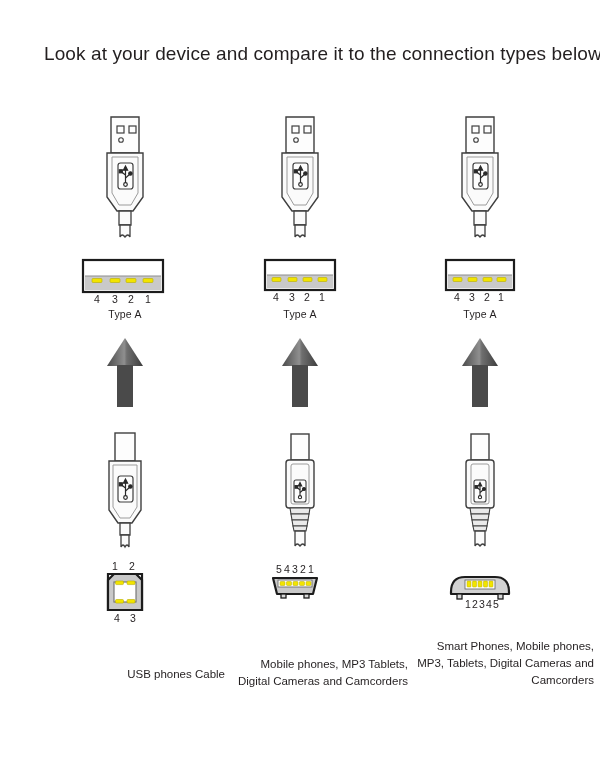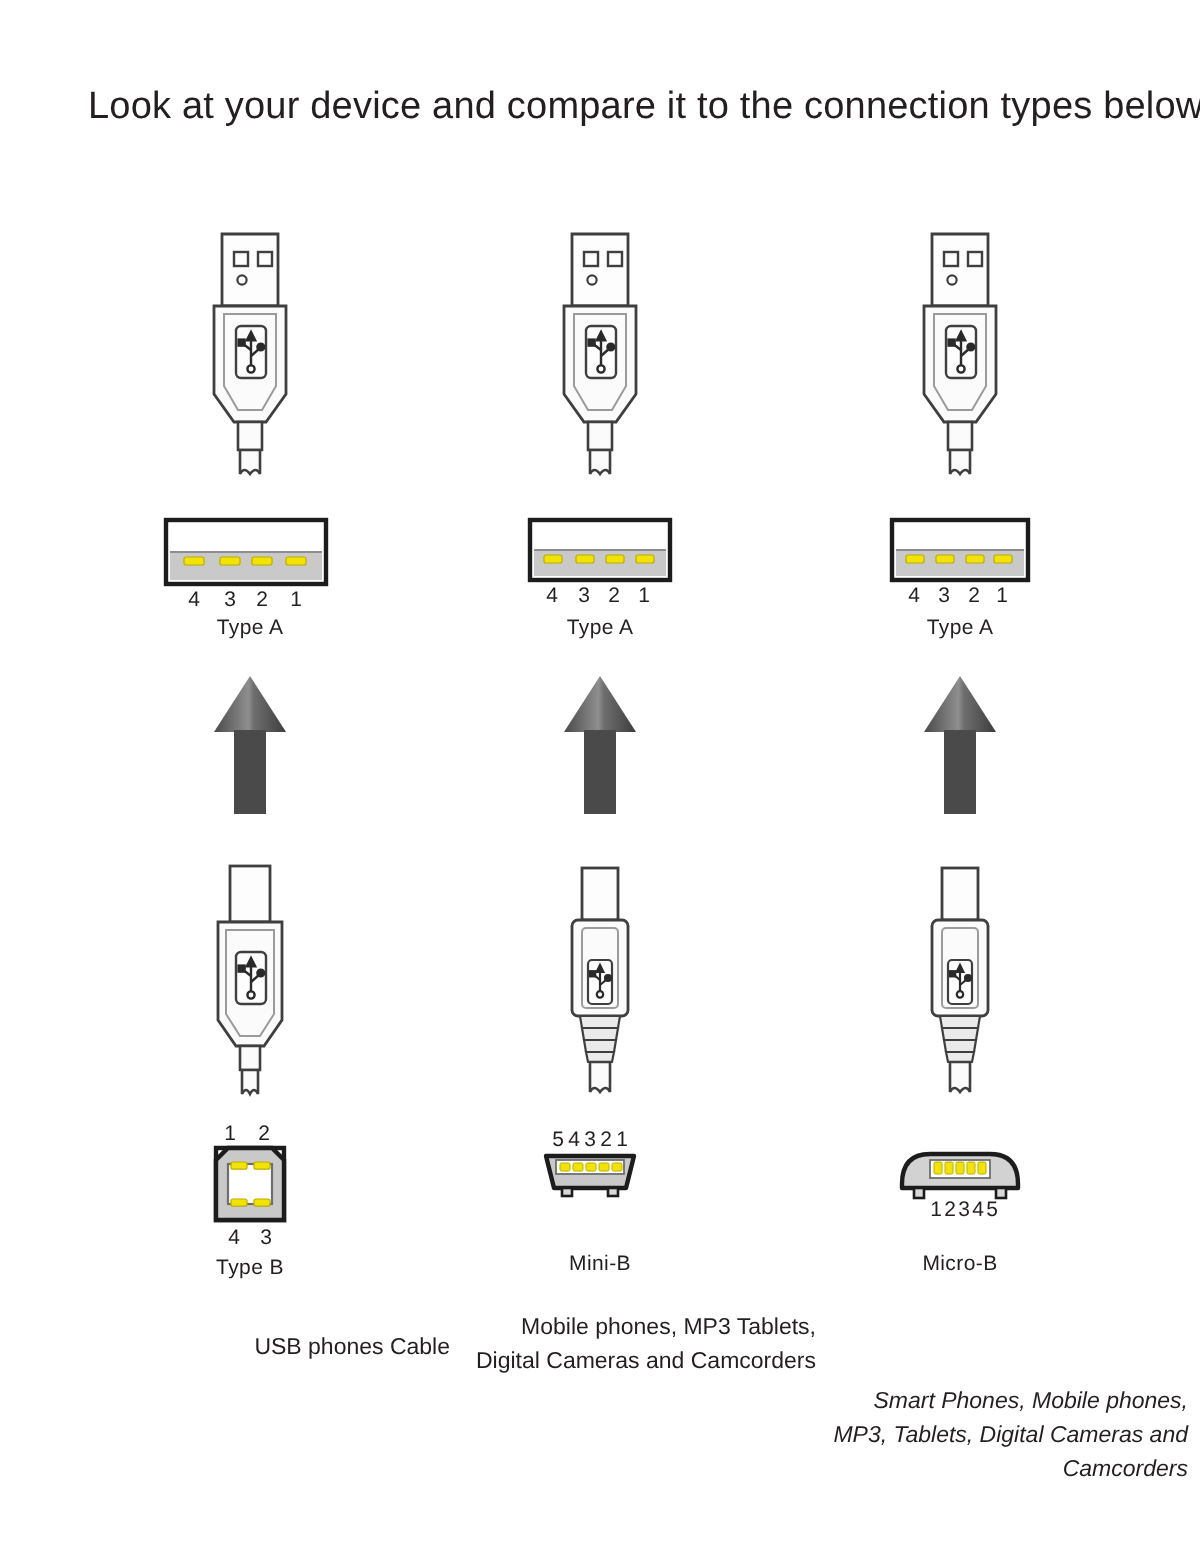--- a/index.html
+++ b/index.html
@@ -59,21 +59,21 @@
 
   .caption {
     position: absolute;
     font-size: 11.5px;
     line-height: 17px;
     color: #231f20;
     text-align: right;
   }
   #cap-1 { left: 45px;  top: 666px; width: 180px; }
   #cap-2 { left: 233px; top: 656px; width: 175px; }
-  #cap-3 { left: 414px; top: 693px; width: 180px; font-style: italic; }
+  #cap-3 { left: 414px; top: 638px; width: 180px; }
 
   svg { display: block; margin: 0 auto; overflow: visible; }
 </style>
 </head>
 <body>
 
 <div id="heading">Look at your device and compare it to the connection types below</div>
 
 <div class="column" id="col-1">
 
@@ -171,21 +171,20 @@
         <rect x="45.5" y="21" width="8" height="3.6" rx="1"></rect>
         <rect x="57" y="21" width="8" height="3.6" rx="1"></rect>
         <rect x="45.5" y="39.5" width="8" height="3.6" rx="1"></rect>
         <rect x="57" y="39.5" width="8" height="3.6" rx="1"></rect>
       </g>
       <g font-family="Liberation Sans, sans-serif" font-size="10.5" fill="#231f20" text-anchor="middle">
         <text x="47" y="62">4</text>
         <text x="63" y="62">3</text>
       </g>
     </svg>
-    <div class="port-label">Type B</div>
   </div>
 </div>
 
 <div class="column" id="col-2">
 
   <div class="cell plug-top">
     <svg width="60" height="128" viewBox="0 0 60 128">
       <path d="M16 4 L44 4 L44 40 L16 40 Z" fill="#fdfdfd" stroke="#3f3f3f" stroke-width="1.4"></path>
       <rect x="22" y="13" width="7" height="7" fill="#fdfdfd" stroke="#3f3f3f" stroke-width="1.2"></rect>
       <rect x="34" y="13" width="7" height="7" fill="#fdfdfd" stroke="#3f3f3f" stroke-width="1.2"></rect>
@@ -282,21 +281,20 @@
       <g fill="#f2e400" stroke="#b9ae00" stroke-width="0.5">
         <rect x="35" y="21.5" width="5" height="4" rx="0.8"></rect>
         <rect x="41.5" y="21.5" width="5" height="4" rx="0.8"></rect>
         <rect x="48" y="21.5" width="5" height="4" rx="0.8"></rect>
         <rect x="54.5" y="21.5" width="5" height="4" rx="0.8"></rect>
         <rect x="61" y="21.5" width="5" height="4" rx="0.8"></rect>
       </g>
       <rect x="36" y="34" width="5" height="4" fill="#d8d8d8" stroke="#1c1c1c" stroke-width="1.3"></rect>
       <rect x="59" y="34" width="5" height="4" fill="#d8d8d8" stroke="#1c1c1c" stroke-width="1.3"></rect>
     </svg>
-    <div class="port-label">Mini-B</div>
   </div>
 </div>
 
 <div class="column" id="col-3">
 
   <div class="cell plug-top">
     <svg width="60" height="128" viewBox="0 0 60 128">
       <path d="M16 4 L44 4 L44 40 L16 40 Z" fill="#fdfdfd" stroke="#3f3f3f" stroke-width="1.4"></path>
       <rect x="22" y="13" width="7" height="7" fill="#fdfdfd" stroke="#3f3f3f" stroke-width="1.2"></rect>
       <rect x="34" y="13" width="7" height="7" fill="#fdfdfd" stroke="#3f3f3f" stroke-width="1.2"></rect>
@@ -393,19 +391,18 @@
       <rect x="32" y="34" width="5" height="5" fill="#d8d8d8" stroke="#1c1c1c" stroke-width="1.3"></rect>
       <rect x="73" y="34" width="5" height="5" fill="#d8d8d8" stroke="#1c1c1c" stroke-width="1.3"></rect>
       <g font-family="Liberation Sans, sans-serif" font-size="10.5" fill="#231f20" text-anchor="middle">
         <text x="43" y="48">1</text>
         <text x="50" y="48">2</text>
         <text x="57" y="48">3</text>
         <text x="64" y="48">4</text>
         <text x="71" y="48">5</text>
       </g>
     </svg>
-    <div class="port-label">Micro-B</div>
   </div>
 </div>
 
 <div class="caption" id="cap-1">USB phones Cable</div>
 <div class="caption" id="cap-2">Mobile phones, MP3 Tablets, Digital Cameras and Camcorders</div>
 <div class="caption" id="cap-3">Smart Phones, Mobile phones, MP3, Tablets, Digital Cameras and Camcorders</div>
 
 </body></html>

